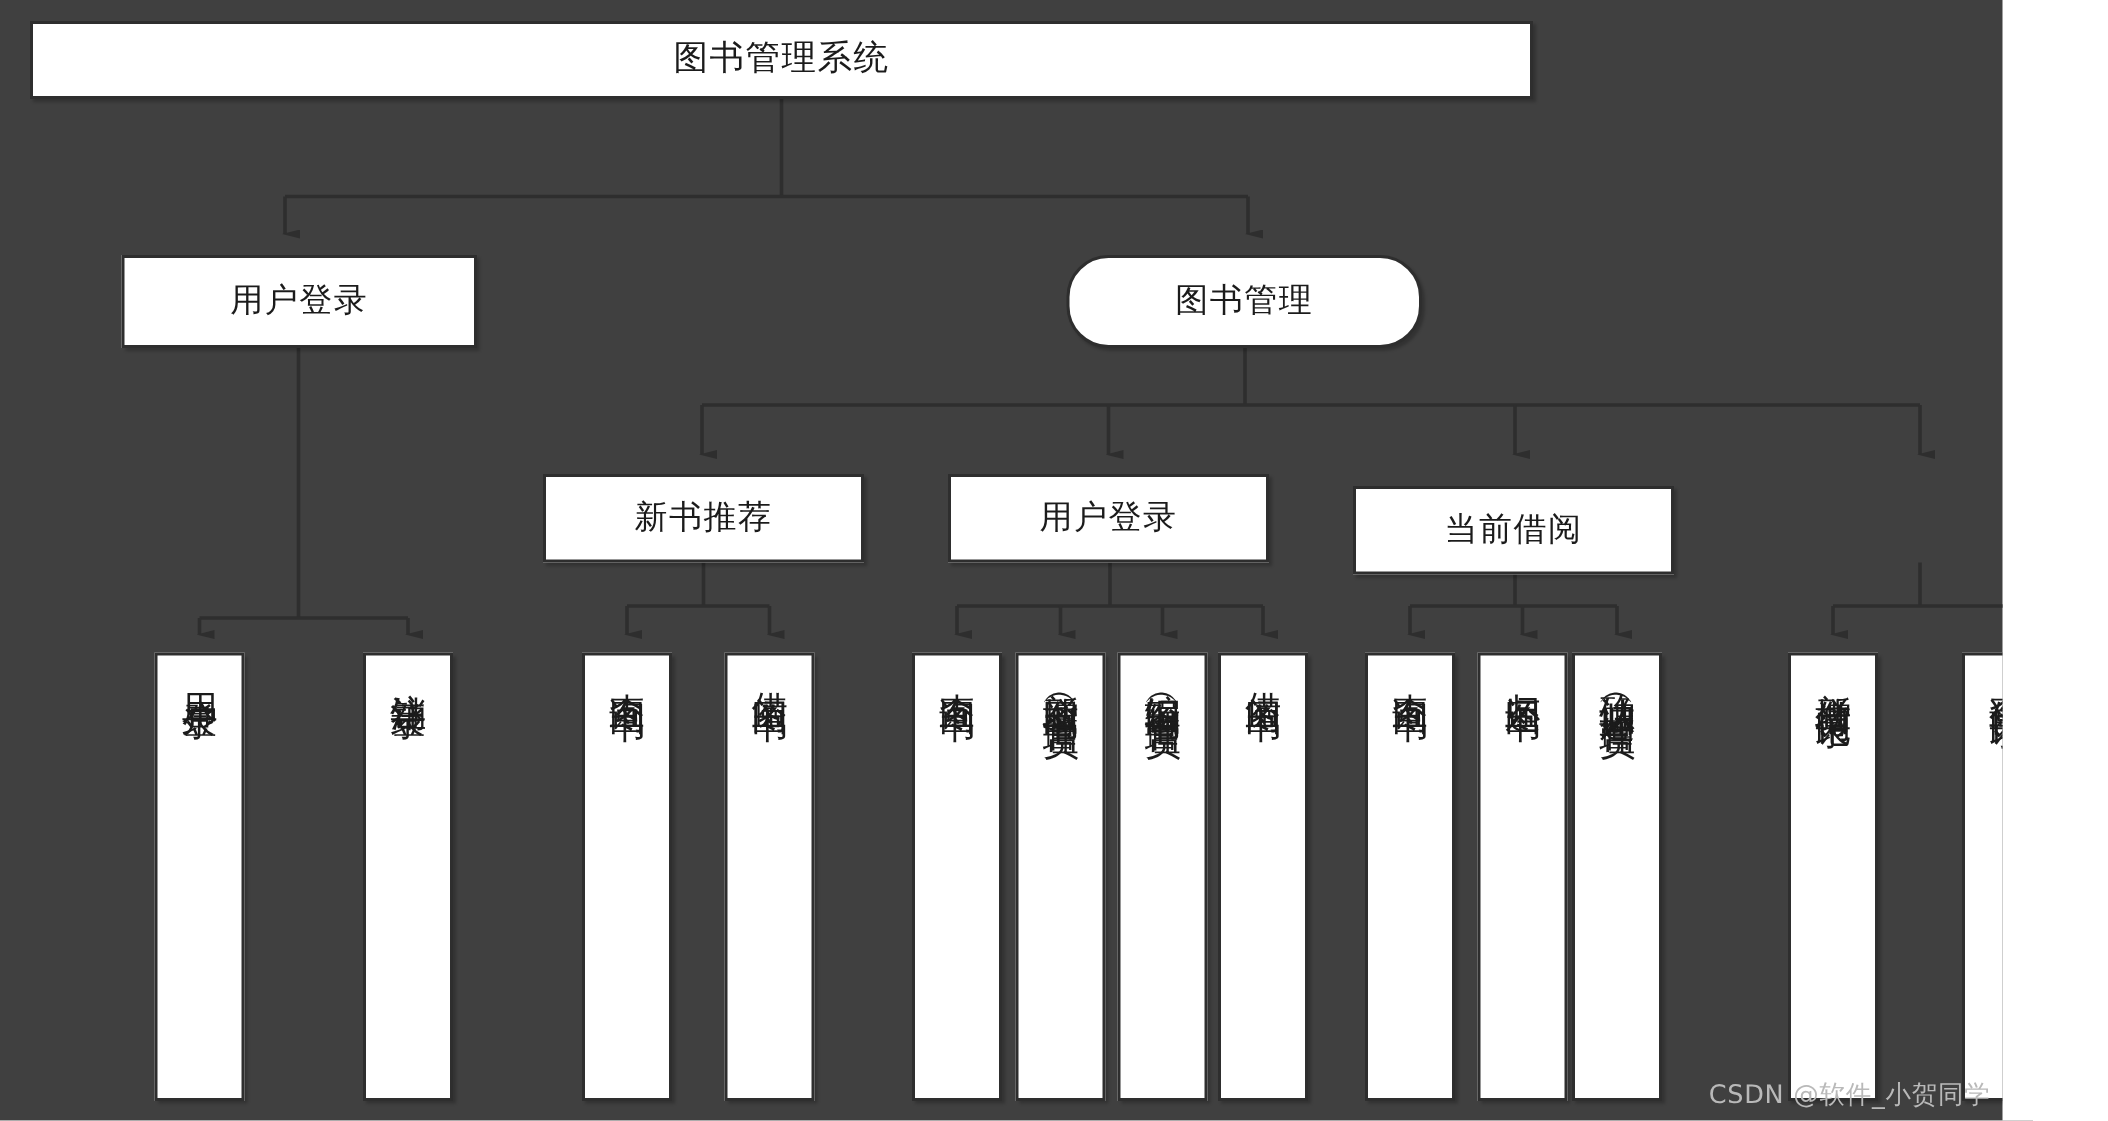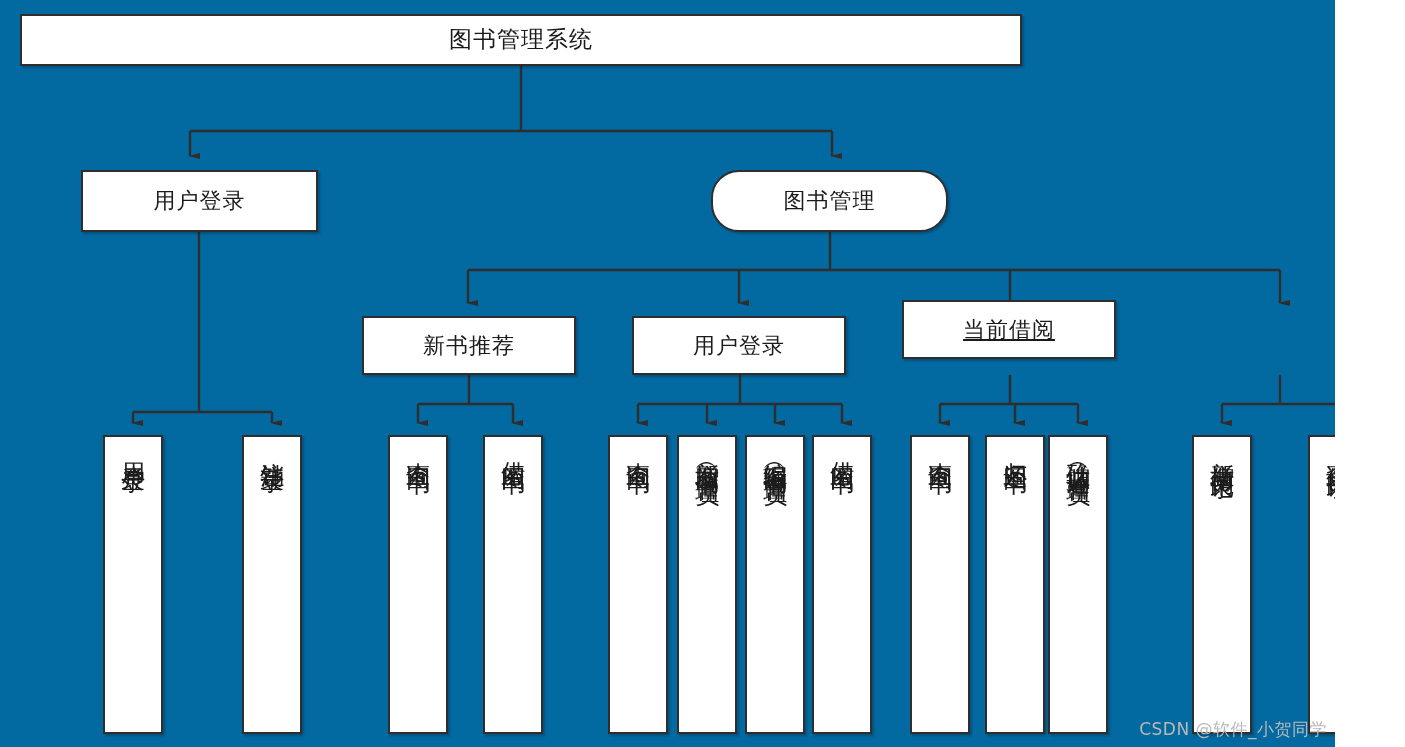--- a/index.html
+++ b/index.html
@@ -7,21 +7,21 @@
     padding: 0;
     background: #ffffff;
   }
   body {
     font-family: "DejaVu Sans", "Liberation Sans", sans-serif;
   }
   #canvas {
     position: relative;
     width: 1335px;
     height: 747px;
-    background: #0369a1;
+    background: #404040;
     overflow: hidden;
   }
   #edges {
     position: absolute;
     left: 0;
     top: 0;
     width: 1405px;
     height: 747px;
   }
   .node {
@@ -138,21 +138,21 @@
   <div class="node h" style="left:711px; top:170px; width:237px; height:62px;border-radius:28px;">
     <span class="lbl">图书管理</span>
   </div>
 
   <div class="node h" style="left:362px; top:316px; width:214px; height:59px;align-items:center;">
     <span class="lbl">新书推荐</span>
   </div>
   <div class="node h" style="left:632px; top:316px; width:214px; height:59px;">
     <span class="lbl">用户登录</span>
   </div>
-  <div class="node h" style="left:902px; top:300px; width:214px; height:59px;text-decoration:underline;">
+  <div class="node h" style="left:902px; top:324px; width:214px; height:59px;">
     <span class="lbl">当前借阅</span>
   </div>
 
   <div class="node v" style="left:103px; top:435px; width:60px; height:299px;">
     <span class="lbl">用户登录</span>
   </div>
   <div class="node v" style="left:242px; top:435px; width:60px; height:299px;">
     <span class="lbl">注销登录</span>
   </div>
 

